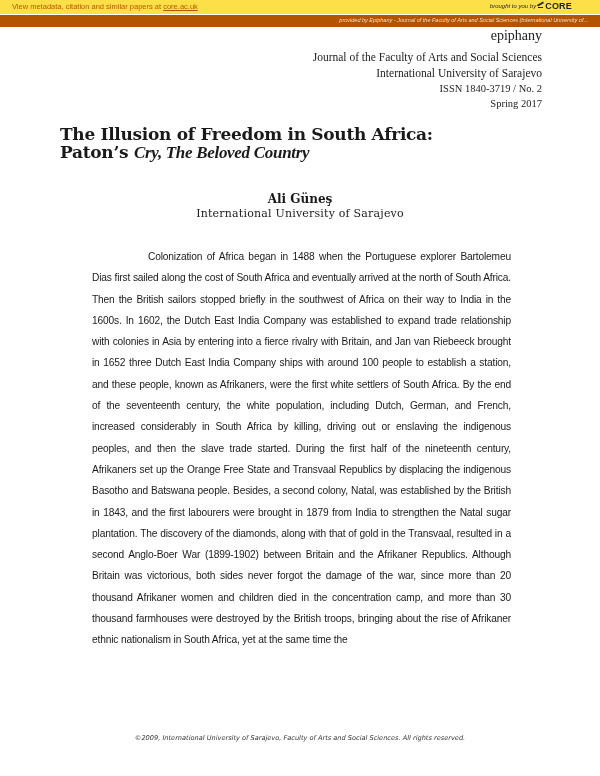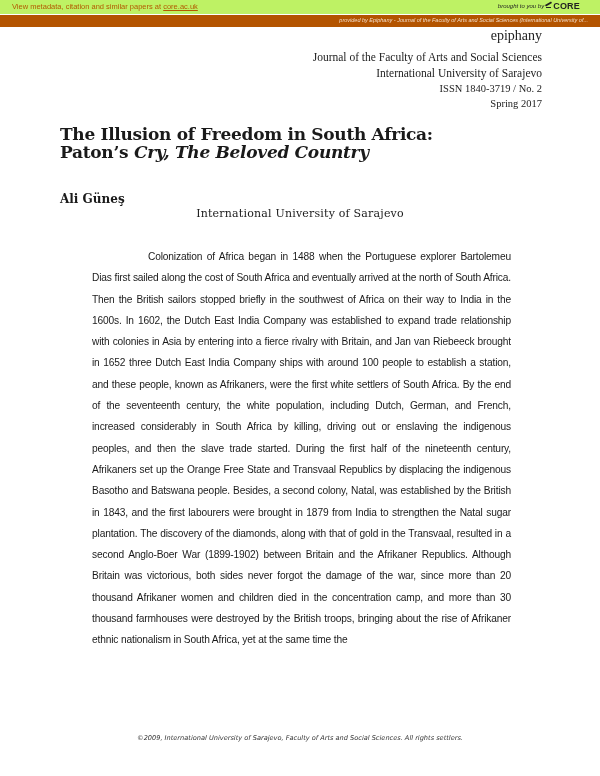--- a/index.html
+++ b/index.html
@@ -1,29 +1,29 @@
 <!DOCTYPE html>
 <html><head>
   <meta charset="utf-8">
   <style>
     html, body { margin: 0; padding: 0; }
     body {
       width: 600px; height: 776px; background: #ffffff; position: relative; overflow: hidden;
       font-family: "DejaVu Serif", serif; color: #1a1a1a;
     }
     .topbar {
-      position: absolute; left: 0; top: 0; width: 600px; height: 14px; background: #bef264;
+      position: absolute; left: 0; top: 0; width: 600px; height: 14px; background: #fde047;
       font-family: "Liberation Sans", sans-serif;
     }
     .topbar .meta {
       position: absolute; left: 12px; top: 2px; font-size: 7.5px; color: #b35a00;
     }
     .topbar .meta a { color: #b35a00; text-decoration: underline; }
     .topbar .core {
-      position: absolute; right: 20px; top: 1px; font-size: 6px; color: #222; font-style: italic;
+      position: absolute; right: 28px; top: 1px; font-size: 6px; color: #222; font-style: italic;
       display: flex; align-items: center; gap: 0; text-align: center;
     }
     .topbar .core b { font-style: normal; font-size: 9px; font-weight: bold; letter-spacing: 0.2px; }
     .core-logo { width: 9px; height: 10px; position: relative; display: inline-block; }
     .core-logo::before {
       content: ""; position: absolute; left: 1px; top: 2px; width: 7px; height: 2px; background: #222; transform: rotate(-30deg);
     }
     .core-logo::after {
       content: ""; position: absolute; left: 2px; top: 6px; width: 5px; height: 1px; background: #222;
     }
@@ -40,23 +40,23 @@
     .j-title { top: 28px; font-size: 14px; }
     .j-line1 { top: 51px; font-size: 11.5px; margin-left: 40px; }
     .j-line2 { top: 67px; font-size: 11.5px; }
     .j-line3 { top: 83px; font-size: 10.5px; padding-left: 45px; }
     .j-line4 { top: 98px; font-size: 10.5px; }
 
     .title {
       position: absolute; left: 60px; width: 480px; top: 125px; text-align: left;
       font-family: "DejaVu Serif", serif; font-weight: bold; font-size: 17px; line-height: 18px; letter-spacing: -0.3px;
     }
-    .title i { font-style: italic; }
+    .title i { font-style: italic; font-family: Liberation Serif, serif; }
     .author {
-      position: absolute; left: 60px; width: 480px; top: 192px; text-align: left; font-weight: bold; font-size: 12px;
+      position: absolute; left: 60px; width: 480px; top: 192px; text-align: center; font-weight: bold; font-size: 12px;
     }
     .affil {
       position: absolute; left: 60px; width: 480px; top: 207px; text-align: center; font-size: 11px; letter-spacing: 0.2px;
     }
     .body {
       position: absolute; left: 92px; width: 419px; top: 246px;
       font-family: Liberation Sans, sans-serif; font-size: 10.2px; line-height: 21.3px;
       text-align: justify; letter-spacing: -0.15px;
     }
     .body p { margin: 0; text-indent: 56px; }
@@ -94,13 +94,13 @@
   <div><span>Paton’s </span><i>Cry, The Beloved Country</i></div>
 </div>
 
 <div class="author">Ali Güneş</div>
 <div class="affil">International University of Sarajevo</div>
 
 <div class="body">
   <p>Colonization of Africa began in 1488 when the Portuguese explorer Bartolemeu Dias first sailed along the cost of South Africa and eventually arrived at the north of South Africa. Then the British sailors stopped briefly in the southwest of Africa on their way to India in the 1600s. In 1602, the Dutch East India Company was established to expand trade relationship with colonies in Asia by entering into a fierce rivalry with Britain, and Jan van Riebeeck brought in 1652 three Dutch East India Company ships with around 100 people to establish a station, and these people, known as Afrikaners, were the first white settlers of South Africa. By the end of the seventeenth century, the white population, including Dutch, German, and French, increased considerably in South Africa by killing, driving out or enslaving the indigenous peoples, and then the slave trade started. During the first half of the nineteenth century, Afrikaners set up the Orange Free State and Transvaal Republics by displacing the indigenous Basotho and Batswana people. Besides, a second colony, Natal, was established by the British in 1843, and the first labourers were brought in 1879 from India to strengthen the Natal sugar plantation. The discovery of the diamonds, along with that of gold in the Transvaal, resulted in a second Anglo-Boer War (1899-1902) between Britain and the Afrikaner Republics. Although Britain was victorious, both sides never forgot the damage of the war, since more than 20 thousand Afrikaner women and children died in the concentration camp, and more than 30 thousand farmhouses were destroyed by the British troops, bringing about the rise of Afrikaner ethnic nationalism in South Africa, yet at the same time the</p>
 </div>
 
-<div class="footer">©2009, International University of Sarajevo, Faculty of Arts and Social Sciences. All rights settlers.</div>
+<div class="footer">©2009, International University of Sarajevo, Faculty of Arts and Social Sciences. All rights reserved.</div>
 
 </body></html>

